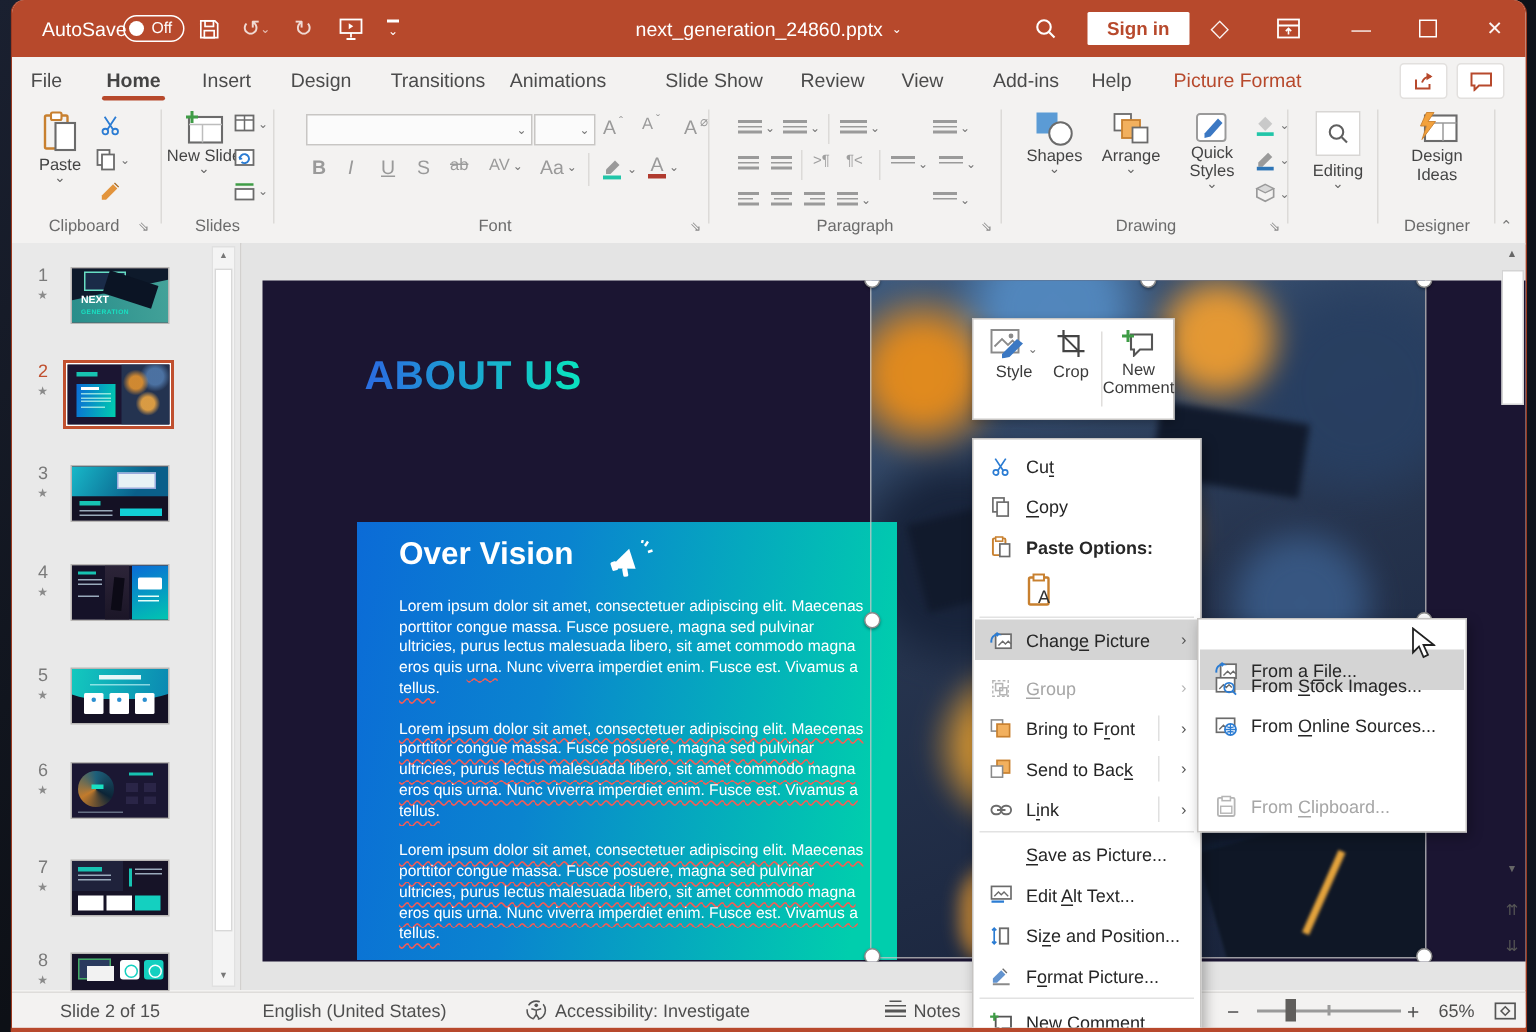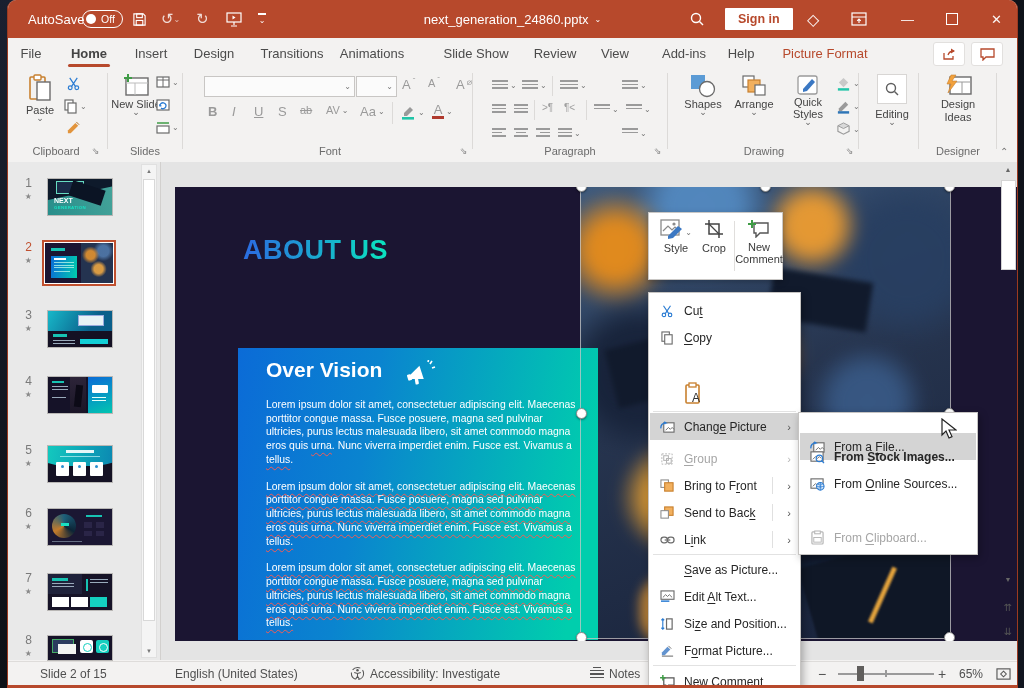--- a/index.html
+++ b/index.html
@@ -735,20 +735,30 @@
     </div>
     <div class="mi" style="top:31px;">
       <span class="mico">
             <svg width="13" height="14" viewBox="0 0 14 15">
               <rect x="1" y="1" width="8" height="10" fill="#fff" stroke="#6b6b6b" stroke-width="1.2"></rect>
               <rect x="4" y="4" width="8" height="10" fill="#fff" stroke="#6b6b6b" stroke-width="1.2"></rect>
             </svg>
           </span>
       <span class="mlabel"><span></span><u>C</u><span>opy</span></span>
     </div>
+    <div class="mi" style="top:58px;">
+      <span class="mico">
+            <svg width="13" height="15" viewBox="0 0 14 16">
+              <rect x="1" y="2" width="9" height="12" rx="1" fill="none" stroke="#C8802F" stroke-width="1.4"></rect>
+              <rect x="3" y="1" width="5" height="3" fill="#fff" stroke="#C8802F" stroke-width="1.1"></rect>
+              <rect x="6" y="6" width="7" height="9" fill="#fff" stroke="#6b6b6b" stroke-width="1.2"></rect>
+            </svg>
+          </span>
+      <span class="mlabel bold">Paste Options:</span>
+    </div>
     <div class="mi" style="top:85px;height:31px;">
       <span style="margin-left:34px;position:relative;width:20px;height:24px;">
         <svg width="20" height="24" viewBox="0 0 20 24">
               <rect x="2" y="3" width="13" height="18" rx="1" fill="none" stroke="#C8802F" stroke-width="1.6"></rect>
               <rect x="5" y="1" width="7" height="4" fill="#fff" stroke="#C8802F" stroke-width="1.3"></rect>
             </svg>
         <span style="position:absolute;left:8px;top:9px;font-size:12px;color:#333;">A</span>
       </span>
     </div>
     <div class="msep" style="top:118px;"></div>
@@ -858,21 +868,21 @@
     <div class="mi hl" style="top:20px;">
       <span class="mico">
             <svg width="15" height="14" viewBox="0 0 16 15">
               <rect x="4" y="3" width="11" height="10" fill="#fff" stroke="#6b6b6b" stroke-width="1.2"></rect>
               <path d="M6 11l3-3 2 2 2-2 2 2" fill="none" stroke="#6b6b6b" stroke-width="1"></path>
               <path d="M1 9a5 5 0 0 1 5-6l-1.5-1M6 3L4.8 4.4" fill="none" stroke="#2b7cd3" stroke-width="1.4"></path>
             </svg>
           </span>
       <span class="mlabel"><span>From a </span><u>F</u><span>ile...</span></span>
     </div>
-    <div class="mi" style="top:30px;font-weight:bold;">
+    <div class="mi" style="top:30px;">
       <span class="mico">
             <svg width="15" height="14" viewBox="0 0 16 15">
               <rect x="1" y="2" width="13" height="10" fill="#fff" stroke="#6b6b6b" stroke-width="1.2"></rect>
               <path d="M3 10l3-3 2 2 2-2 2 2" fill="none" stroke="#6b6b6b" stroke-width="1"></path>
               <circle cx="10" cy="9" r="3.4" fill="none" stroke="#2b7cd3" stroke-width="1.3"></circle>
               <path d="M12.5 11.5L15 14" stroke="#2b7cd3" stroke-width="1.3"></path>
             </svg>
           </span>
       <span class="mlabel"><span>From </span><u>S</u><span>tock Images...</span></span>
     </div>

